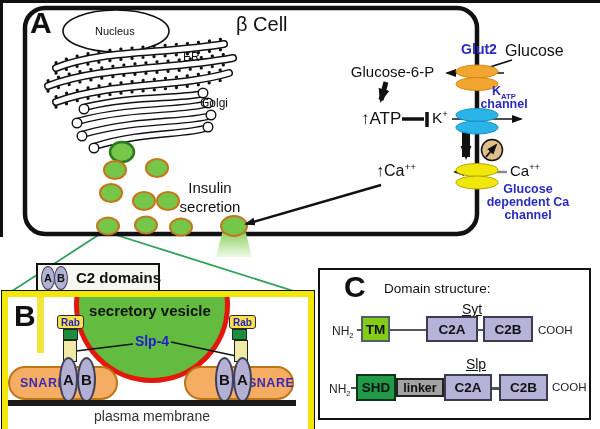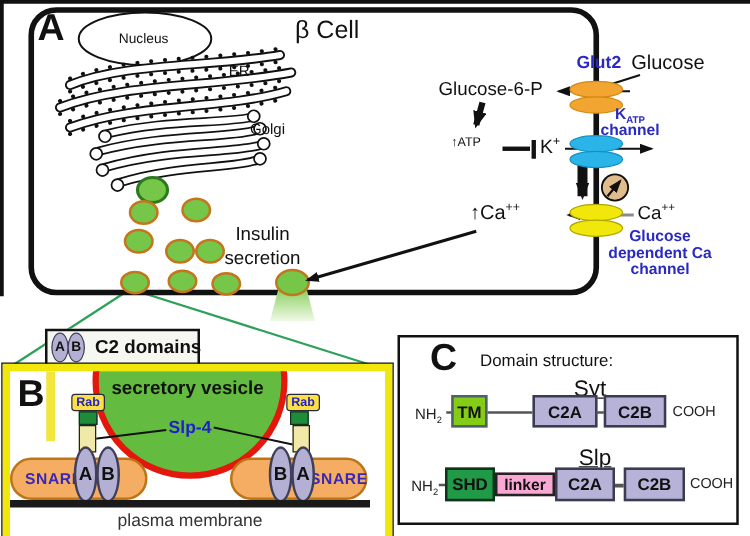--- a/index.html
+++ b/index.html
@@ -32,21 +32,21 @@
   .oval-sm{width:14px;height:24px;border-radius:50%;background:#b4b0d4;border:1.5px solid #3f3f5a;
            box-sizing:border-box;display:flex;align-items:center;justify-content:center;
            font-weight:bold;font-size:11px;}
   
   #panelC{left:318px;top:268px;width:273px;height:152px;background:#fff;border:2.5px solid #111;
           box-sizing:border-box;}
   .dbox{position:absolute;border:2px solid #3c3c50;box-sizing:border-box;display:flex;
         align-items:center;justify-content:center;font-weight:bold;font-size:13.5px;color:#111;}
   .connector{position:absolute;background:#555;}
   .endlabel{position:absolute;font-size:12px;color:#222;}
-  .domname{position:absolute;font-size:18px;text-decoration:underline;text-align:center;width:100px;}
+  .domname{position:absolute;font-size:14px;text-decoration:underline;text-align:center;width:100px;}
 </style>
 </head>
 <body>
 
 <div id="fig">
 
   <svg class="abs" style="left:0;top:0" width="600" height="429" viewBox="0 0 600 429">
     <defs>
       <marker id="arr" markerWidth="12" markerHeight="9" refX="9" refY="4" orient="auto" markerUnits="userSpaceOnUse">
           <path d="M0,0 L11,4 L0,8 Z" fill="#111"></path>
@@ -169,21 +169,21 @@
   <div class="abs t" style="left:30px;top:6px;font-size:30px;font-weight:bold">A</div>
   <div class="abs t" style="left:236px;top:13px;font-size:20px">β Cell</div>
   <div class="abs t" style="left:95px;top:25px;font-size:11px">Nucleus</div>
   <div class="abs t" style="left:183px;top:50px;font-size:12px">ER</div>
   <div class="abs t" style="left:200px;top:96px;font-size:12px">Golgi</div>
   <div class="abs ctr" style="left:160px;top:178px;width:100px;font-size:15px;line-height:19px">
     <span style="display:block">Insulin</span>
     <span style="display:block">secretion</span>
   </div>
   <div class="abs ctr" style="left:335px;top:63px;width:115px;font-size:15px">Glucose-6-P</div>
-  <div class="abs t" style="left:361px;top:109px;font-size:10px">↑ATP</div>
+  <div class="abs t" style="left:361px;top:109px;font-size:17px">↑ATP</div>
   <div class="abs t" style="left:432px;top:109px;font-size:15.5px"><span>K</span><sup>+</sup></div>
   <div class="abs ctr blue t" style="left:450px;top:41px;width:58px;font-size:14px;font-weight:bold">Glut2</div>
   <div class="abs t" style="left:505px;top:42px;font-size:16px">Glucose</div>
   <div class="abs ctr blue" style="left:468px;top:85px;width:72px;font-size:12.5px;font-weight:600;line-height:12.5px">
     <span style="display:block"><span>K</span><sub>ATP</sub></span>
     <span style="display:block">channel</span>
   </div>
   <div class="abs t" style="left:376px;top:162px;font-size:16px"><span>↑Ca</span><sup>++</sup></div>
   <div class="abs t" style="left:510px;top:162px;font-size:15px"><span>Ca</span><sup>++</sup></div>
   <div class="abs ctr blue" style="left:482px;top:183px;width:92px;font-size:12.5px;font-weight:600;line-height:13px">
@@ -249,20 +249,20 @@
     <div class="dbox" style="left:106px;top:46px;width:52px;height:26px;background:#b7b2d8">C2A</div>
     <div class="connector" style="left:157px;top:58.5px;width:7px;height:2.5px"></div>
     <div class="dbox" style="left:163px;top:46px;width:50px;height:26px;background:#b7b2d8">C2B</div>
     <div class="endlabel" style="left:218px;top:54px;font-size:11.5px">COOH</div>
 
     <div class="domname" style="left:106px;top:86px">Slp</div>
     <div class="endlabel" style="left:9px;top:112px">
       <span>NH</span><sub>2</sub></div>
     <div class="connector" style="left:31px;top:117px;width:5px;height:2px"></div>
     <div class="dbox" style="left:36px;top:104px;width:40px;height:27px;background:#219a47;border-color:#10331c">SHD</div>
-    <div class="dbox" style="left:76px;top:108px;width:48px;height:19px;background:#f9a8d4;border-color:#222;font-size:12.5px">linker</div>
+    <div class="dbox" style="left:76px;top:108px;width:48px;height:19px;background:#a3a3a3;border-color:#222;font-size:12.5px">linker</div>
     <div class="dbox" style="left:124px;top:104px;width:48px;height:27px;background:#b7b2d8">C2A</div>
     <div class="connector" style="left:172px;top:117px;width:7px;height:2.5px"></div>
     <div class="dbox" style="left:179px;top:104px;width:49px;height:27px;background:#b7b2d8">C2B</div>
     <div class="endlabel" style="left:232px;top:111px;font-size:11.5px">COOH</div>
   </div>
 
 </div>
 
 </body></html>

